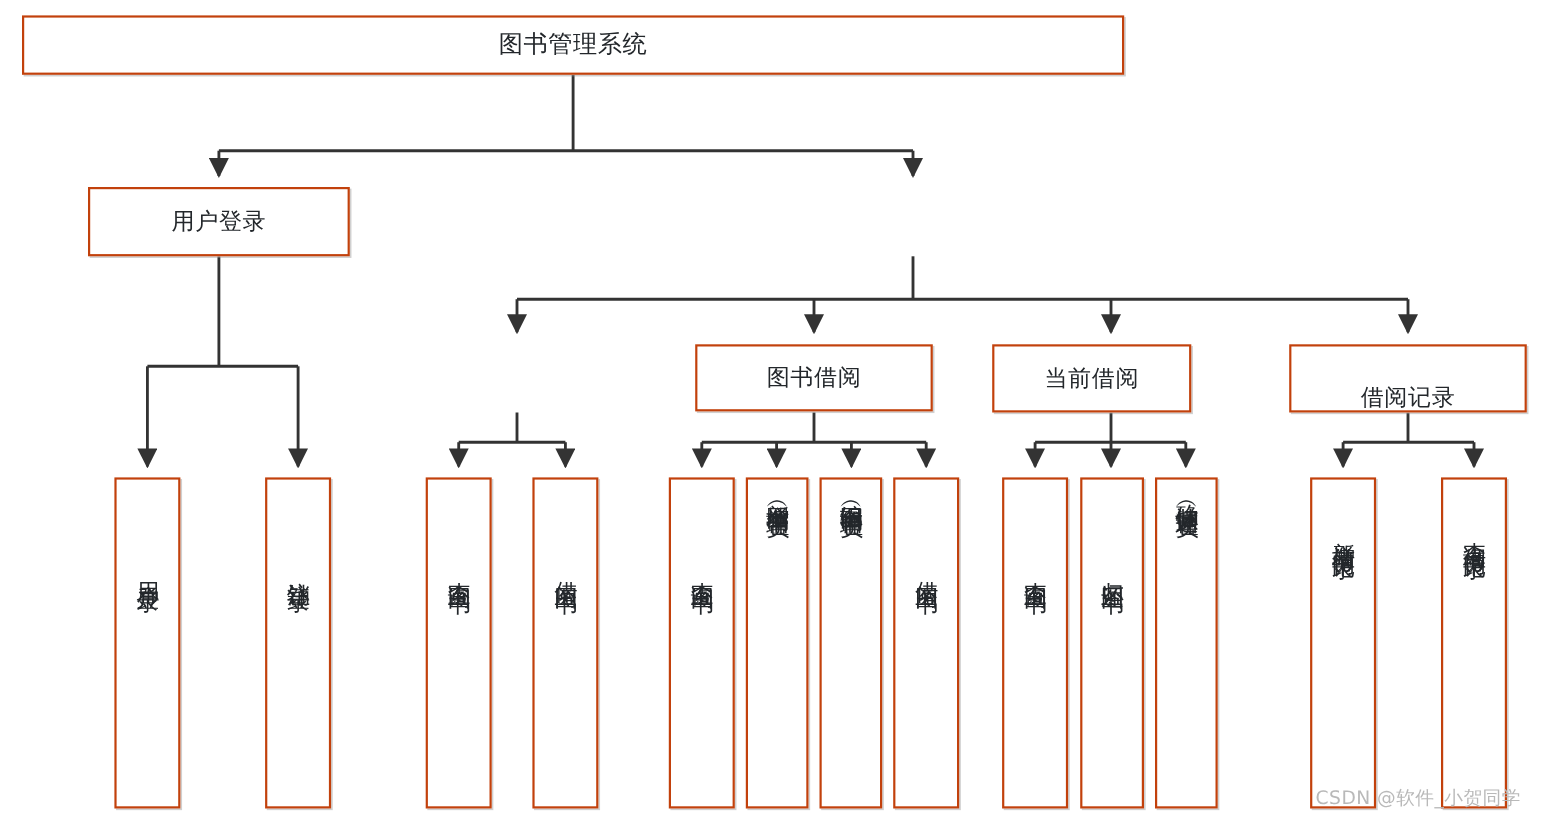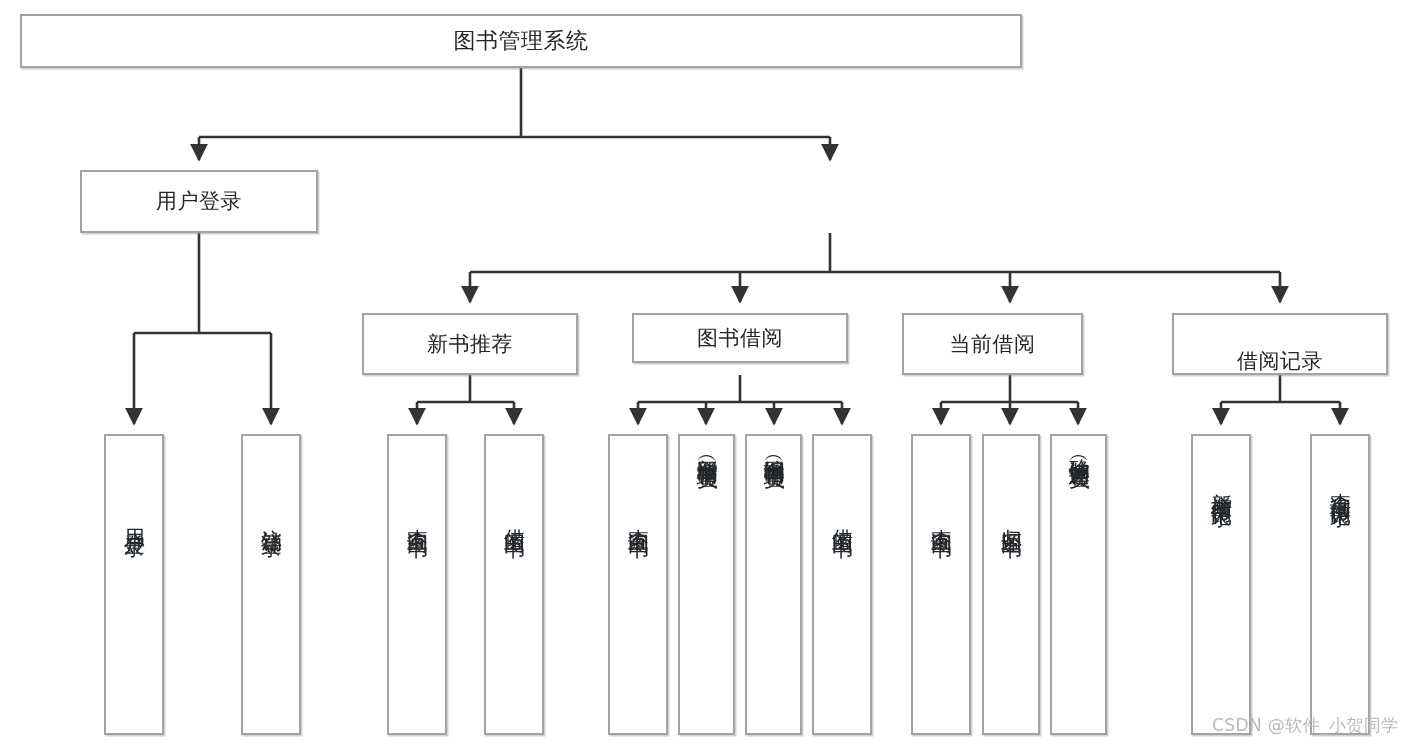--- a/index.html
+++ b/index.html
@@ -23,21 +23,21 @@
     left: 0;
     top: 0;
     width: 1405px;
     height: 747px;
     pointer-events: none;
   }
   .node {
     position: absolute;
     box-sizing: border-box;
     background: #ffffff;
-    border: 2px solid #a3a3a3;
+    border: 2px solid #c2410c;
     box-shadow: 1.5px 1.5px 0 rgba(150,150,150,0.45);
     display: flex;
     align-items: center;
     justify-content: center;
     color: #222222;
     z-index: 2;
   }
   .node-label {
     display: block;
     text-align: center;
@@ -135,24 +135,21 @@
   </svg>
 
   <div class="node horiz root" style="left:20px; top:14px; width:1002px; height:54px;">
     <span class="node-label">图书管理系统</span>
   </div>
 
   <div class="node horiz" style="left:80px; top:170px; width:238px; height:63px;">
     <span class="node-label">用户登录</span>
   </div>
 
-  <div class="node horiz" style="left:362px; top:313px; width:216px; height:62px;">
-    <span class="node-label">新书推荐</span>
-  </div>
-  <div class="node horiz" style="left:632px; top:313px; width:216px; height:50px;">
+  <div class="node horiz" style="left:632px; top:313px; width:216px; height:61px;">
     <span class="node-label">图书借阅</span>
   </div>
   <div class="node horiz" style="left:902px; top:313px; width:181px; height:62px;">
     <span class="node-label">当前借阅</span>
   </div>
   <div class="node horiz" style="left:1172px; top:313px; width:216px; height:62px;align-items:flex-end;">
     <span class="node-label">借阅记录</span>
   </div>
 
   <div class="node vert" style="left:104px; top:434px; width:60px; height:301px; padding-top:76px;">
@@ -192,15 +189,15 @@
     <span class="node-label">确认归还（管理员）</span>
   </div>
 
   <div class="node vert" style="left:1191px; top:434px; width:60px; height:301px; padding-top:40px;">
     <span class="node-label">新增借阅记录</span>
   </div>
   <div class="node vert" style="left:1310px; top:434px; width:60px; height:301px; padding-top:40px;">
     <span class="node-label">查询借阅记录</span>
   </div>
 
-  <div class="watermark" style="left:1196px; top:714px;margin-left:16px;">CSDN @软件_小贺同学</div>
+  <div class="watermark" style="left:1196px; top:714px;">CSDN @软件_小贺同学</div>
 
 </div>
 
 </body></html>

